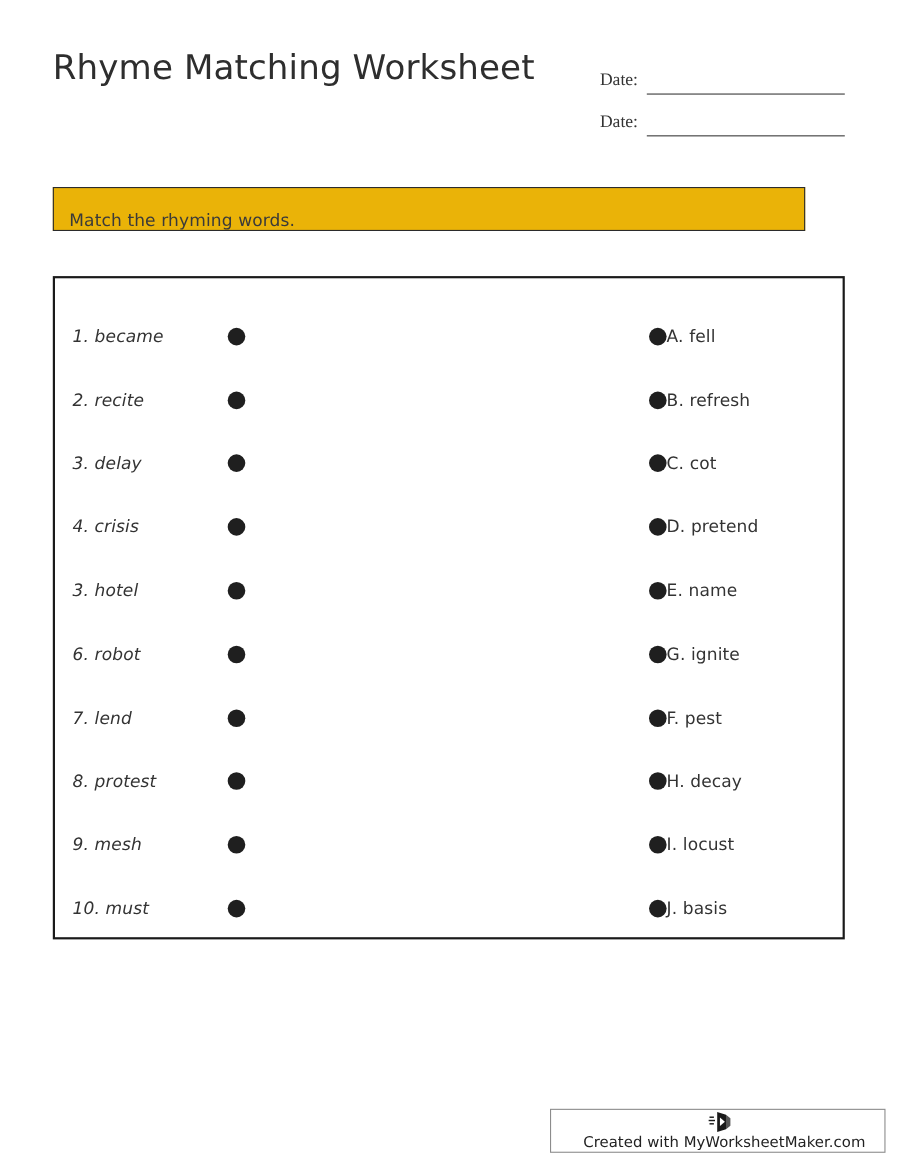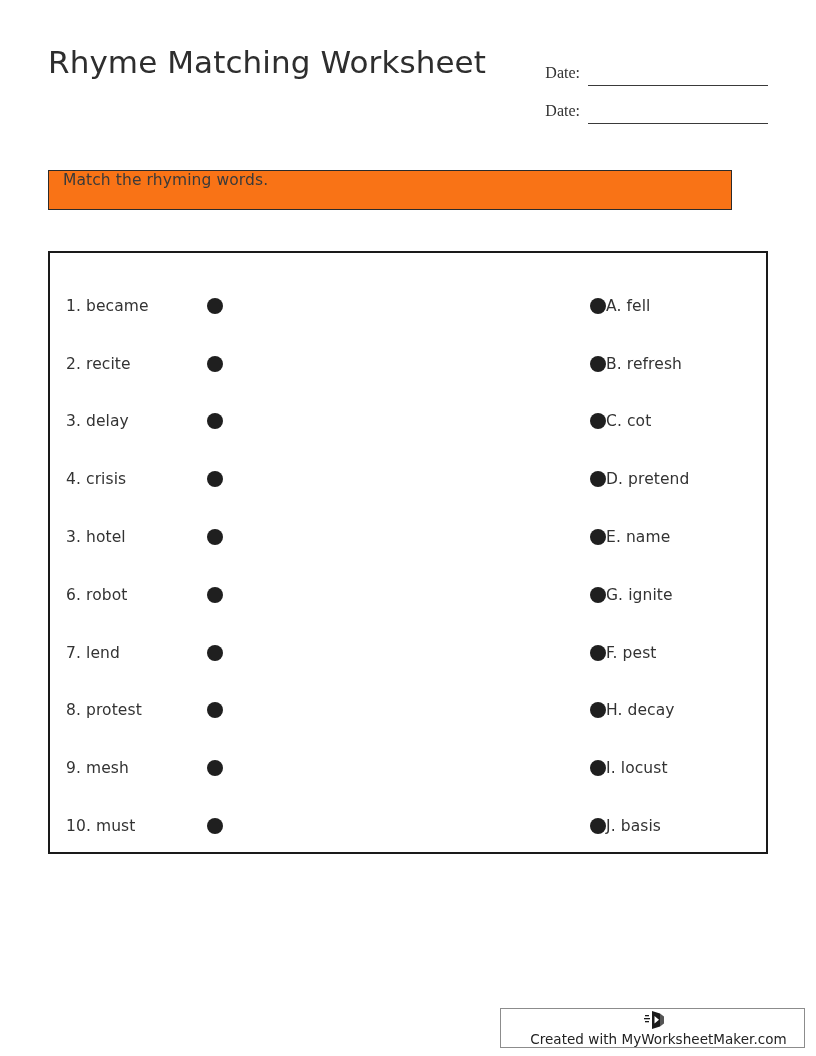--- a/index.html
+++ b/index.html
@@ -80,23 +80,23 @@
   
   .instruction-box {
     position: absolute;
     left: 48px;
     top: 170px;
     width: 684px;
     height: 40px;
     border: 1px solid #2b2b2b;
     box-sizing: border-box;
     display: flex;
-    align-items: flex-start;
+    align-items: flex-end;
     padding-left: 14px;
-    background: #f97316;
+    background: #eab308;
   }
 
   .instruction-text {
     font-family: "DejaVu Sans", sans-serif;
     font-size: 15.5px;
     color: #3a3a3a;
     letter-spacing: 0.1px;
     white-space: nowrap;
   }
 
@@ -153,20 +153,21 @@
     font-family: "DejaVu Sans", sans-serif;
     font-size: 15.5px;
     color: #333333;
     letter-spacing: 0.1px;
     white-space: nowrap;
   }
 
   .left-label {
     width: 135px;
     text-align: left;
+    font-style: italic;
   }
 
   .dot {
     width: 16px;
     height: 16px;
     border-radius: 50%;
     background: #1f1f1f;
     flex: 0 0 auto;
   }
 

